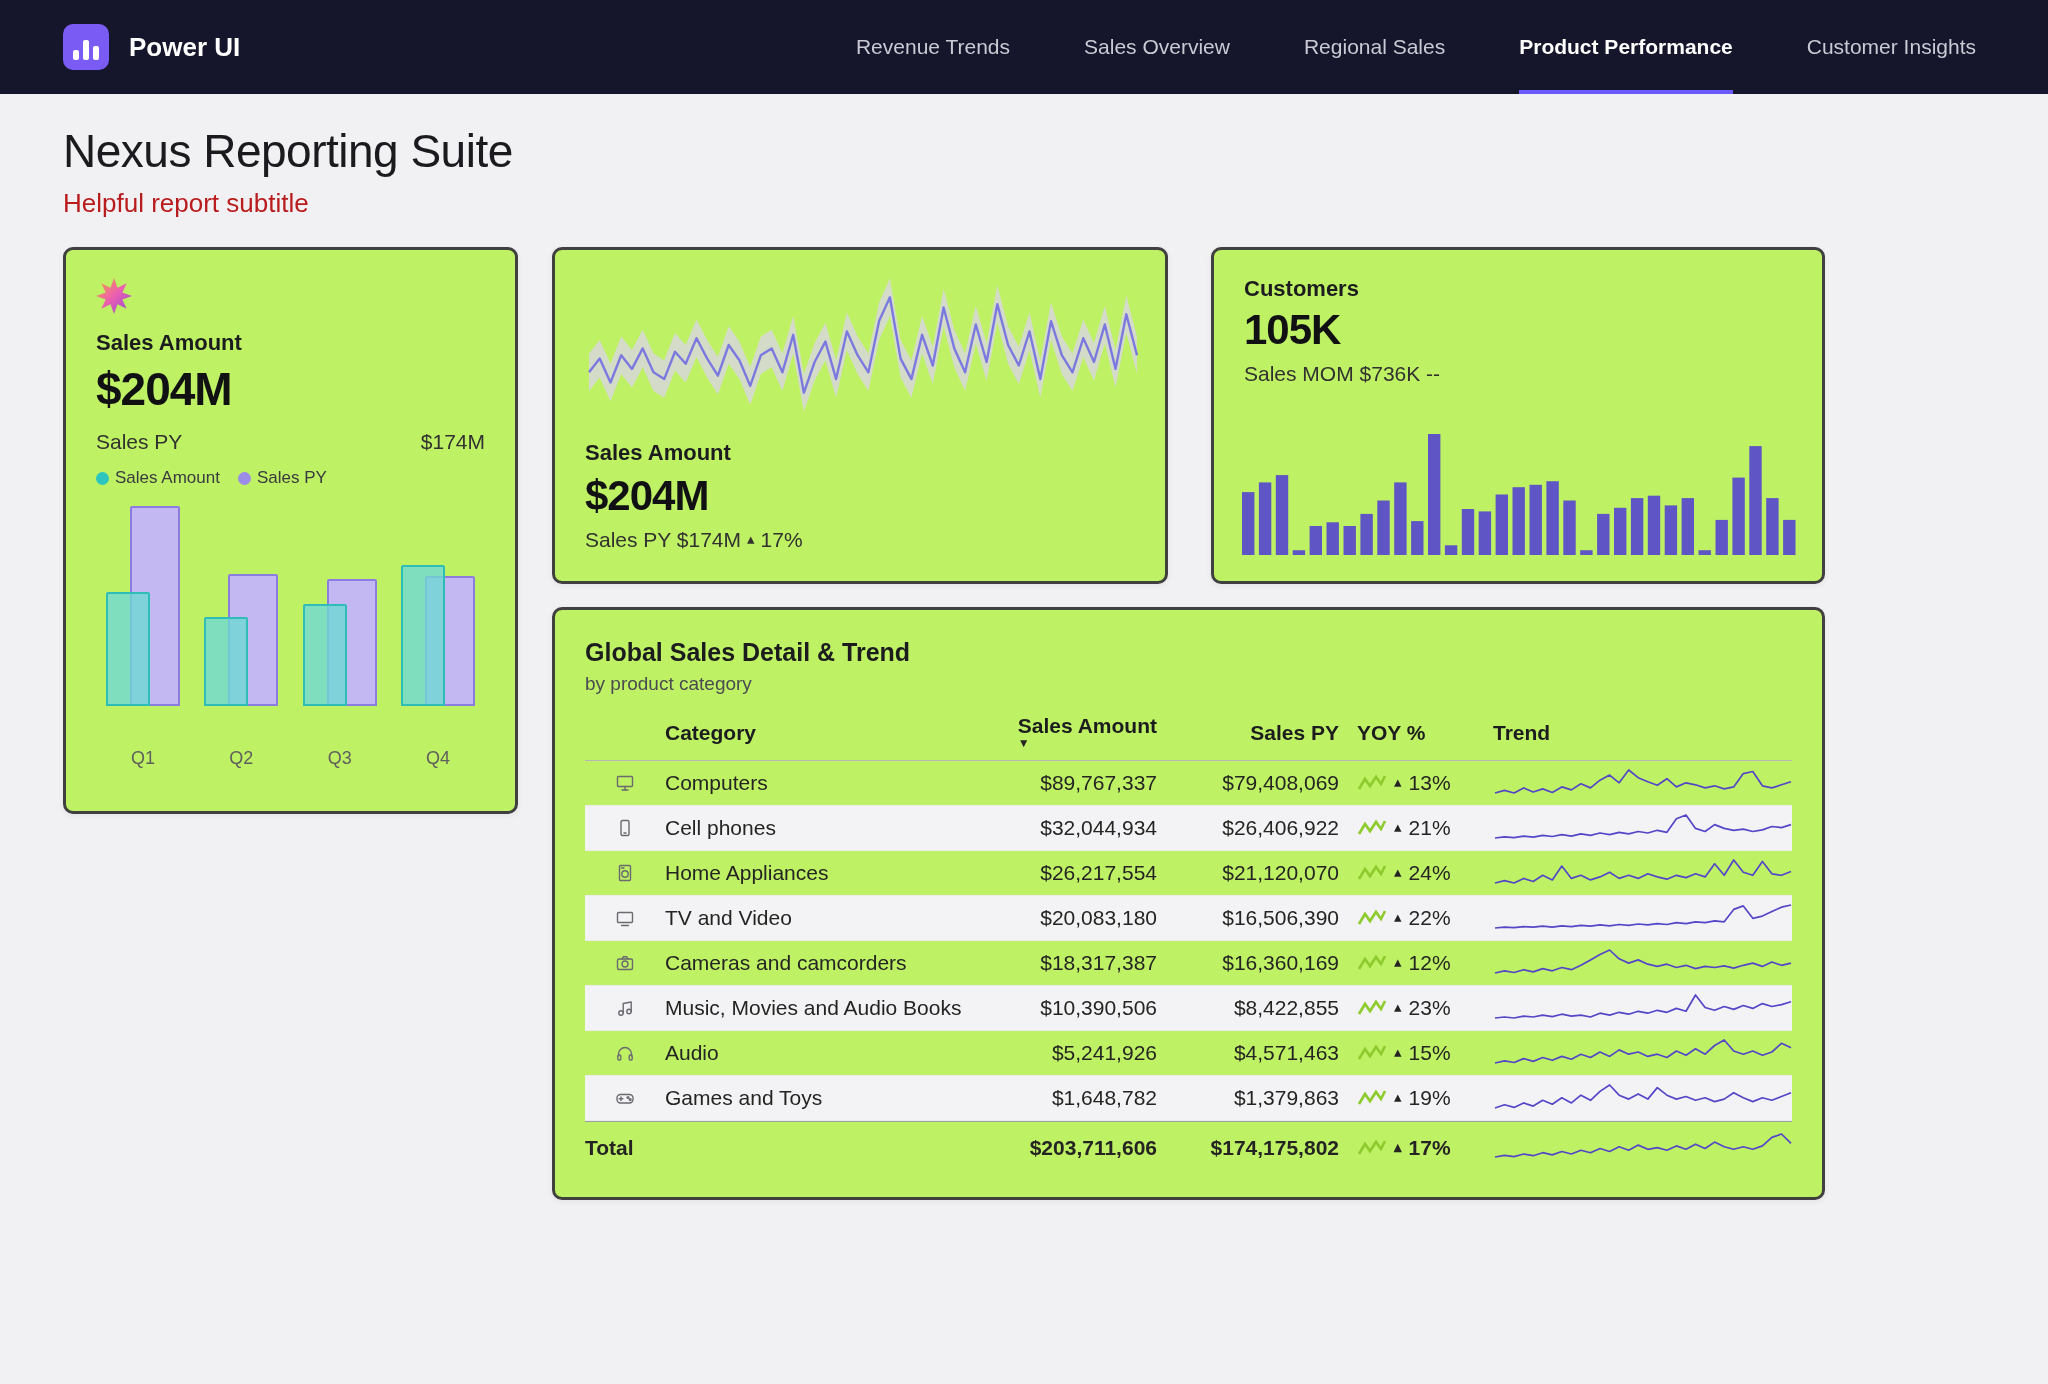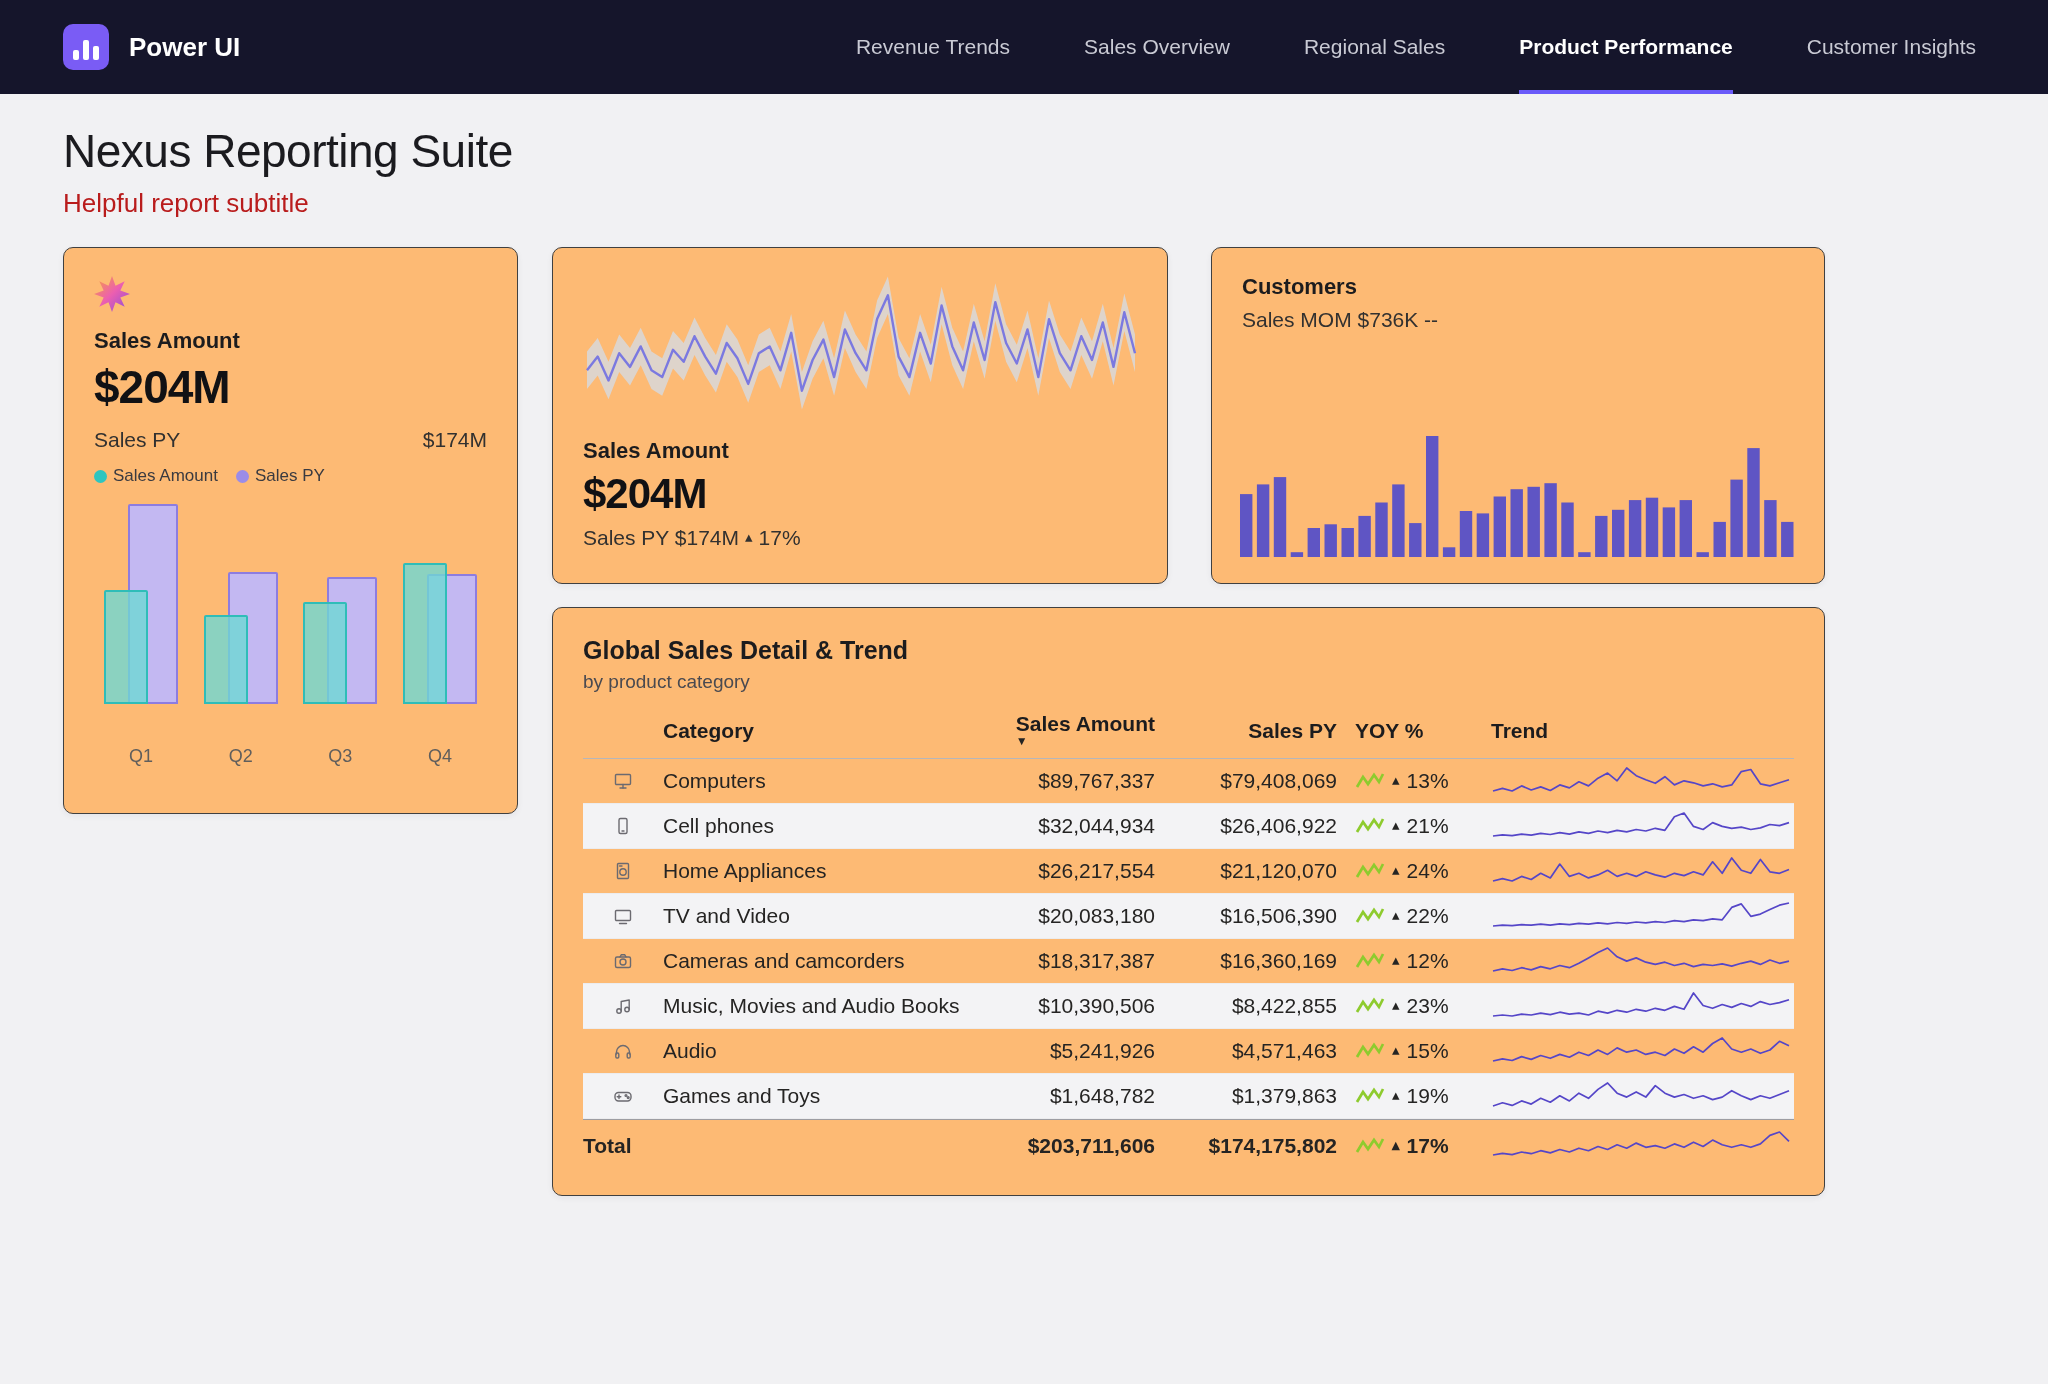--- a/index.html
+++ b/index.html
@@ -20,21 +20,21 @@
   .brand-name { color:#fff; font-size:26px; font-weight:700; }
   .nav-items { margin-left:auto; display:flex; gap:74px; height:100%; }
   .nav-item { display:flex; align-items:center; height:100%; color:#c9cad4;
     font-size:21px; cursor:pointer; border-bottom:4px solid transparent; padding-top:4px; text-decoration:none;}
   .nav-item.active { color:#fff; font-weight:700; border-bottom-color:#6a5af9; }
   
   .page-head { padding:30px 63px 0 63px; }
   .page-title { font-size:46px; font-weight:400; color:#1b1b1f; letter-spacing:-0.5px;}
   .page-subtitle { font-size:26px; color:#b91c1c; margin-top:10px; }
   
-  .card { position:absolute; background:#fdba74; border:1px solid #404040;
+  .card { position:absolute; background:#bef264; border:3px solid #404040;
     border-radius:10px; box-shadow:0 2px 6px rgba(30,30,60,0.06); }
   .card1 { left:63px;  top:247px; width:455px; height:567px; padding:28px 30px; }
   .card2 { left:552px; top:247px; width:616px; height:337px; padding:20px 30px; }
   .card3 { left:1211px;top:247px; width:614px; height:337px; padding:26px 30px; }
   .table-card { left:552px; top:607px; width:1273px; padding:28px 30px 24px 30px; }
 
   .kpi-label { font-size:22px; font-weight:700; color:#1c1c1e; }
   .kpi-value { font-size:46px; font-weight:800; color:#111114; margin-top:6px; letter-spacing:-1px;}
   .kpi-row { display:flex; justify-content:space-between; font-size:21px; color:#323130; margin-top:14px;}
   .kpi-sub { font-size:21px; color:#323130; margin-top:8px; display:flex; align-items:center; gap:6px;}
@@ -179,20 +179,21 @@
   <div class="kpi-value">$204M</div>
   <div class="kpi-sub">
     <span>Sales PY $174M</span>
     <span class="tri">▴</span>
     <span>17%</span>
   </div>
 </section>
 
 <section class="card card3">
   <div class="kpi-label">Customers</div>
+  <div class="kpi-value">105K</div>
   <div class="kpi-sub">Sales MOM $736K --</div>
   <svg id="cust-bars" width="558" height="125" viewBox="0 0 558 125">
       <rect x="0.0" y="62.1" width="12.4" height="62.9" fill="#5f55c4"></rect>
       <rect x="16.9" y="52.4" width="12.4" height="72.6" fill="#5f55c4"></rect>
       <rect x="33.8" y="45.1" width="12.4" height="79.9" fill="#5f55c4"></rect>
       <rect x="50.7" y="120.2" width="12.4" height="4.8" fill="#5f55c4"></rect>
       <rect x="67.6" y="96.0" width="12.4" height="29.0" fill="#5f55c4"></rect>
       <rect x="84.5" y="92.3" width="12.4" height="32.7" fill="#5f55c4"></rect>
       <rect x="101.5" y="96.0" width="12.4" height="29.0" fill="#5f55c4"></rect>
       <rect x="118.4" y="83.9" width="12.4" height="41.1" fill="#5f55c4"></rect>

